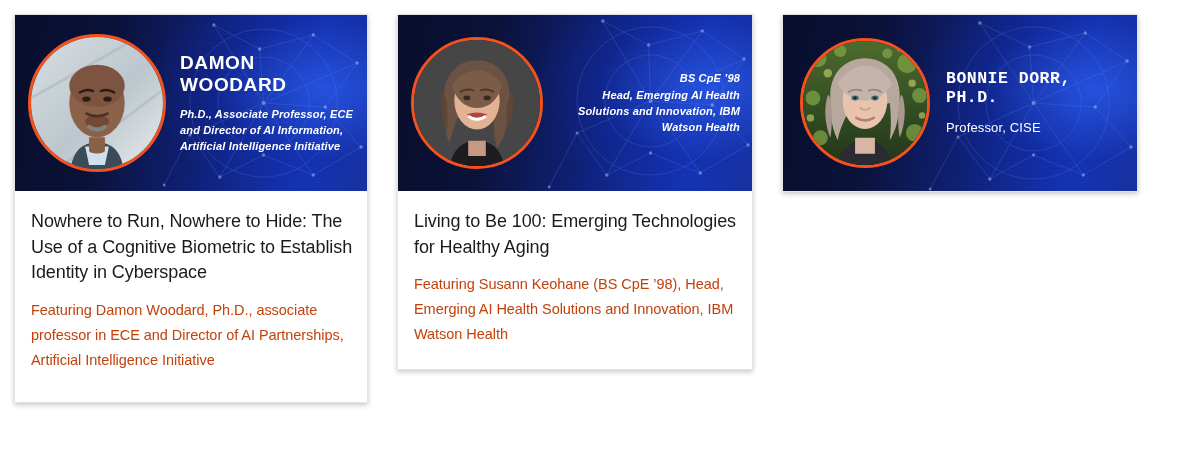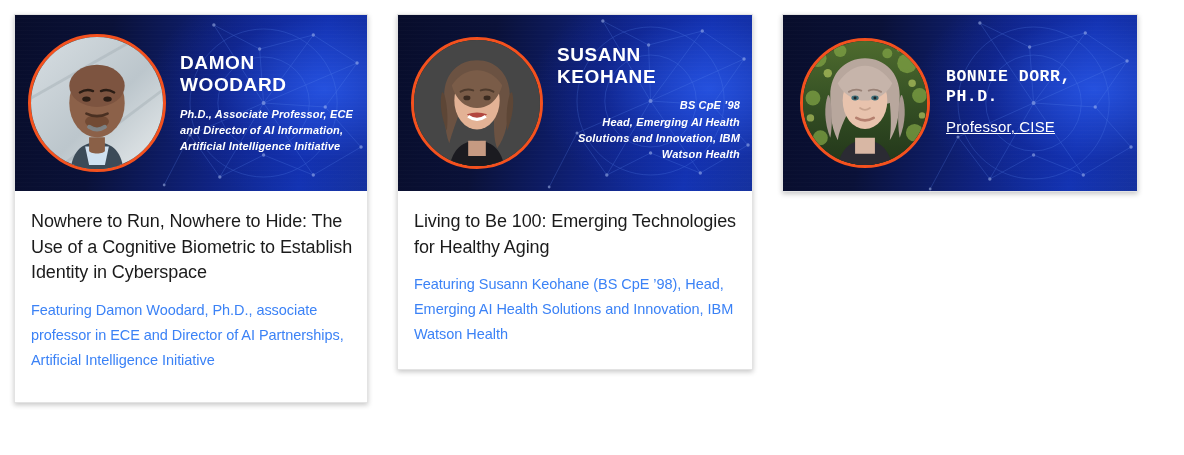--- a/index.html
+++ b/index.html
@@ -121,41 +121,40 @@
     font-size: 11px;
     line-height: 1.48;
     font-style: italic;
     font-weight: 700;
     margin: 0;
     letter-spacing: 0.15px;
   }
   .card-3 .speaker-title {
     font-style: normal;
     font-weight: 400;
-    font-size: 15px;
-    text-decoration: underline;
+    font-size: 13px;
   }
 
   
   .card-body {
     padding: 18px 0 22px 16px;
     background: #ffffff;
   }
   .card-1 .card-body { padding-bottom: 30px; }
 
   .talk-title {
     color: #1b1b1b;
     font-size: 18px;
     line-height: 1.42;
     font-weight: 400;
     margin: 0 0 12px 0;
     letter-spacing: -0.1px;
   }
   .talk-desc {
-    color: #3b82f6;
+    color: #c2410c;
     font-size: 14.5px;
     line-height: 1.72;
     font-weight: 400;
     margin: 0;
     letter-spacing: -0.05px;
   }
 </style>
 </head>
 <body>
 
@@ -288,21 +287,20 @@
                 <ellipse cx="58" cy="46" rx="2.8" ry="1.9" fill="#3a2a20"></ellipse>
                 <path d="M37 41q5-3 10-1M53 40q5-2 10 1" stroke="#4e3a2c" stroke-width="1.6" fill="none" stroke-linecap="round"></path>
                 <path d="M43 60q7 6 14 0q-7 3-14 0z" fill="#ffffff"></path>
                 <path d="M42 59q8-3 16 0q-8 8-16 0z" fill="#b2463f"></path>
                 <path d="M43 60.5q7 5 14 0" stroke="#fff" stroke-width="2.4" fill="none"></path>
               </svg>
             </div>
           </div>
         </div>
         <div class="banner-text">
-          <div class="speaker-name">SUSANN KEOHANE</div>
           <div class="speaker-title" style="white-space:pre-line;text-align:right;">BS CpE ’98
 Head, Emerging AI Health Solutions and Innovation, IBM Watson Health</div>
         </div>
       </div>
     </div>
     <div class="card-body">
       <h3 class="talk-title">Living to Be 100: Emerging Technologies for Healthy Aging</h3>
       <p class="talk-desc">Featuring Susann Keohane (BS CpE ’98), Head, Emerging AI Health Solutions and Innovation, IBM Watson Health</p>
     </div>
   </div>

